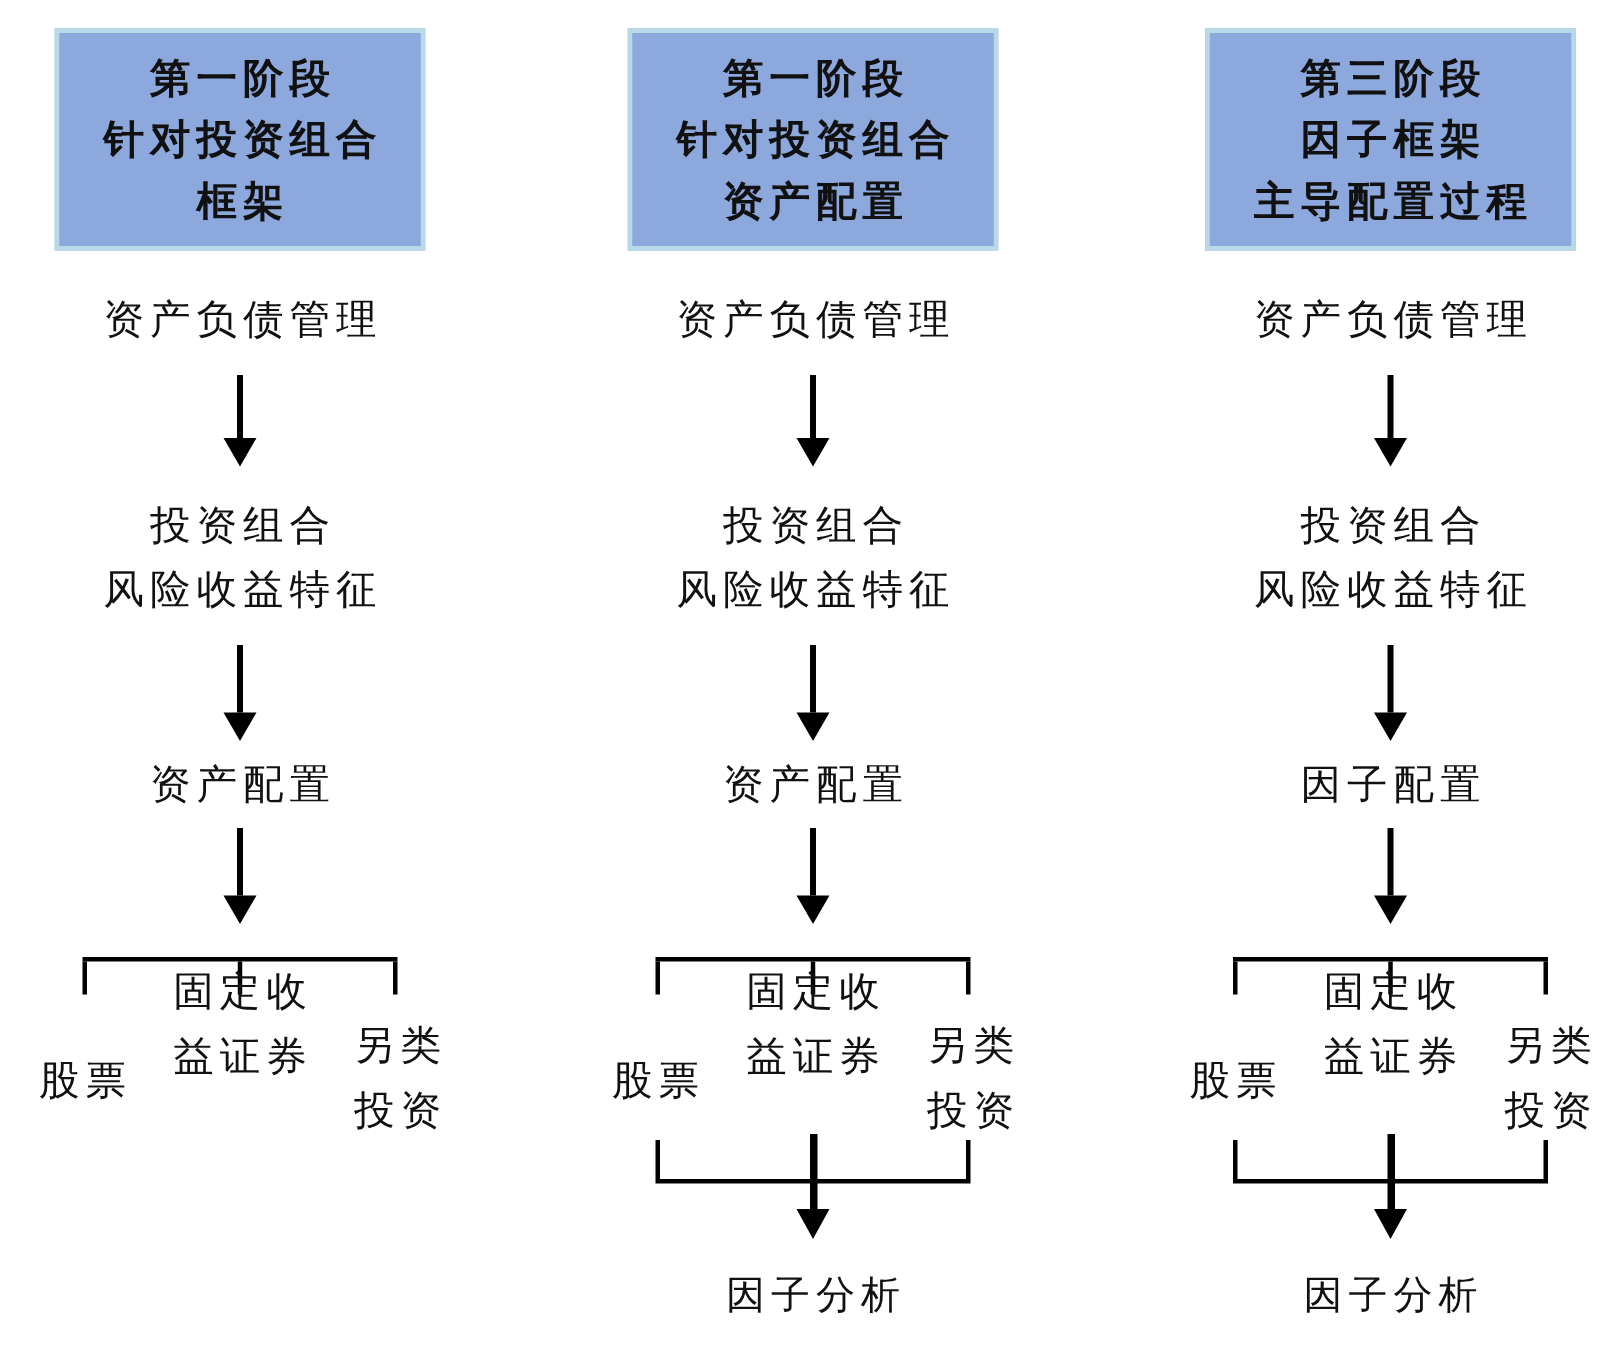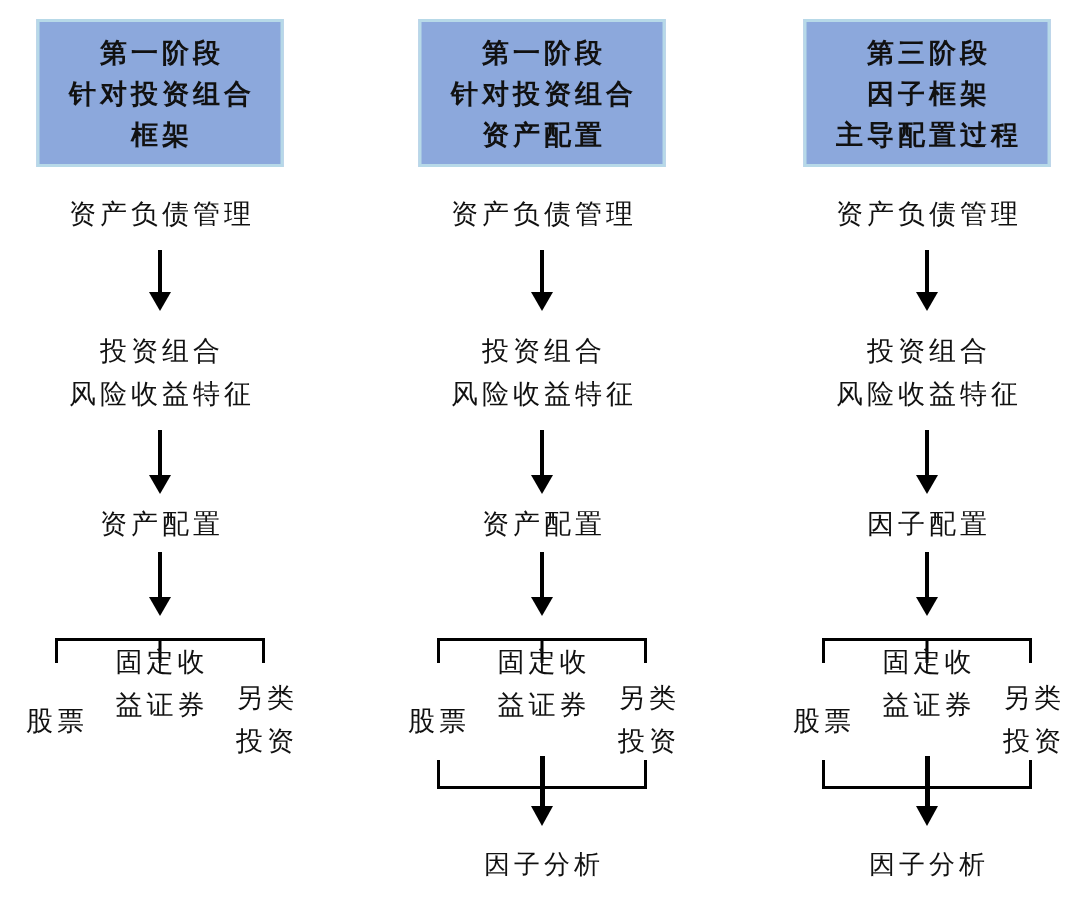--- a/index.html
+++ b/index.html
@@ -27,21 +27,21 @@
     letter-spacing:4px;text-align:center;
   }
   .hbox div{padding-left:4px;}
 
   .step{
     position:absolute;left:50%;transform:translateX(-50%);
     width:300px;text-align:center;font-size:27px;line-height:43px;
     letter-spacing:4px;white-space:nowrap;
   }
   .step div{padding-left:4px;}
-  .step1{top:192px;}
+  .step1{top:192px;font-family:Liberation Serif, serif;}
   .step2{top:329px;}
   .step3{top:502px;}
   .final{top:843px;font-size:26px;}
 
   .arrow{
     position:absolute;left:50%;transform:translateX(-50%);
     display:flex;flex-direction:column;align-items:center;
   }
   .arrow .shaft{width:4px;background:var(--line);}
   .arrow .head{

